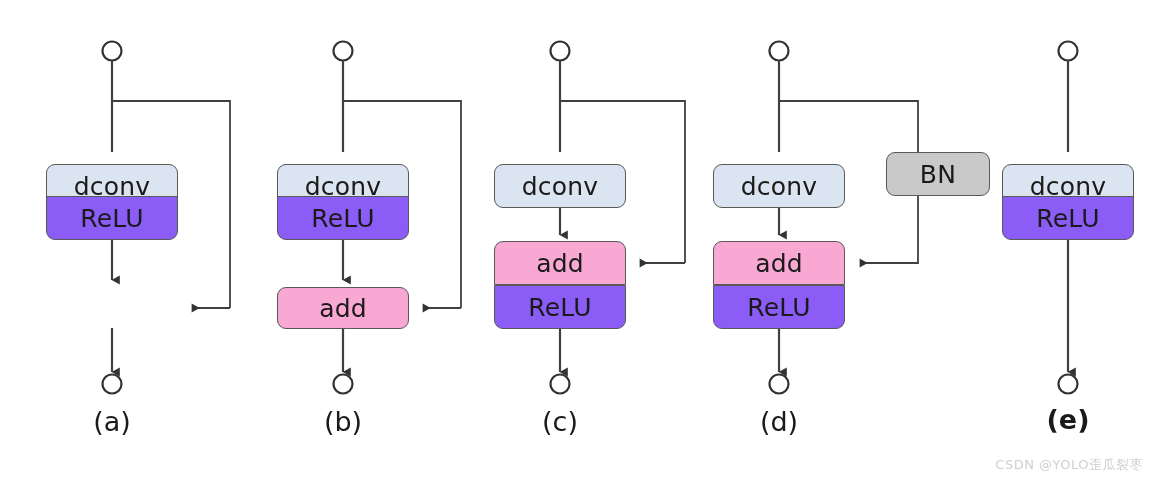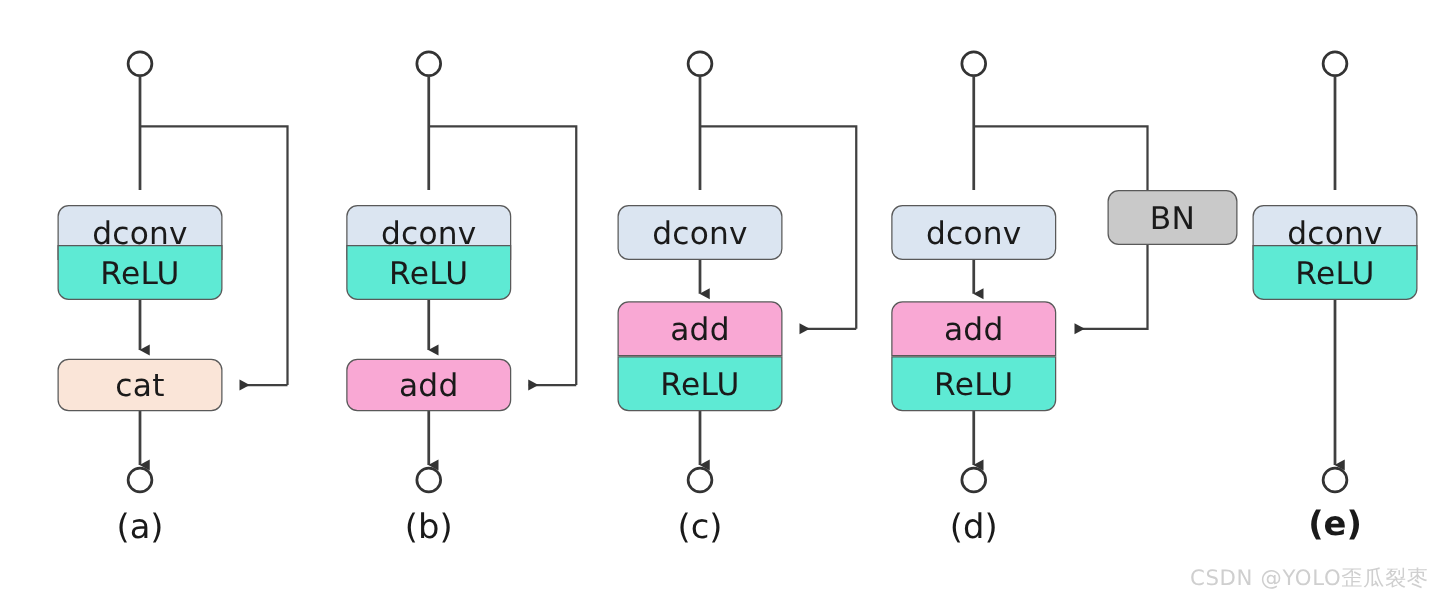--- a/index.html
+++ b/index.html
@@ -21,39 +21,39 @@
     font-size:25px;
     color:#1a1a1a;
     letter-spacing:0.2px;
     line-height:1;
   }
   .node.top{border-radius:9px 9px 0 0;}
   .node.bot{border-radius:0 0 9px 9px;border-top:1.6px solid #595959;}
   .node.solo{border-radius:9px;}
 
   .c-blue{background:#dbe5f1;margin-top:12px;}
-  .c-yellow{background:#5eead4;}
+  .c-yellow{background:#8b5cf6;}
   .c-green{background:#f9a8d4;}
   .c-pink{background:#fae5d8;}
   .c-gray{background:#c9c9c9;}
 
   .caption{
     position:absolute;
     font-size:27px;
     color:#1a1a1a;
     text-align:center;
     width:120px;
     line-height:1;
   }
   .caption.bold{font-weight:bold;}
 
   .watermark{
     position:absolute;
     right:18px;bottom:14px;
-    font-size:17px;
+    font-size:13px;
     color:#cfcfcf;
     letter-spacing:0.5px;
     white-space:nowrap;
   }
 </style>
 </head>
 <body>
 
 <div class="stage">
 
@@ -110,21 +110,20 @@
     <g>
       <circle cx="1068" cy="51" r="9.5" fill="#ffffff" stroke="#333333" stroke-width="2.2"></circle>
       <path d="M1068,60.5 L1068,152" stroke="#404040" stroke-width="2.2" fill="none"></path>
       <path d="M1068,240 L1068,372" stroke="#404040" stroke-width="2.2" fill="none" marker-end="url(#arrowDown)"></path>
       <circle cx="1068" cy="384" r="9.5" fill="#ffffff" stroke="#333333" stroke-width="2.2"></circle>
     </g>
   </svg>
 
   <div class="node top c-blue" style="left:46px;top:152px;width:132px;height:44px;">dconv</div>
   <div class="node bot c-yellow" style="left:46px;top:196px;width:132px;height:44px;">ReLU</div>
-  <div class="node solo c-pink" style="left:46px;top:287px;width:132px;height:42px;">cat</div>
   <div class="caption" style="left:52px;top:408px;">(a)</div>
 
   <div class="node top c-blue" style="left:277px;top:152px;width:132px;height:44px;">dconv</div>
   <div class="node bot c-yellow" style="left:277px;top:196px;width:132px;height:44px;">ReLU</div>
   <div class="node solo c-green" style="left:277px;top:287px;width:132px;height:42px;">add</div>
   <div class="caption" style="left:283px;top:408px;">(b)</div>
 
   <div class="node solo c-blue" style="left:494px;top:152px;width:132px;height:44px;">dconv</div>
   <div class="node top c-green" style="left:494px;top:241px;width:132px;height:44px;">add</div>
   <div class="node bot c-yellow" style="left:494px;top:285px;width:132px;height:44px;">ReLU</div>

